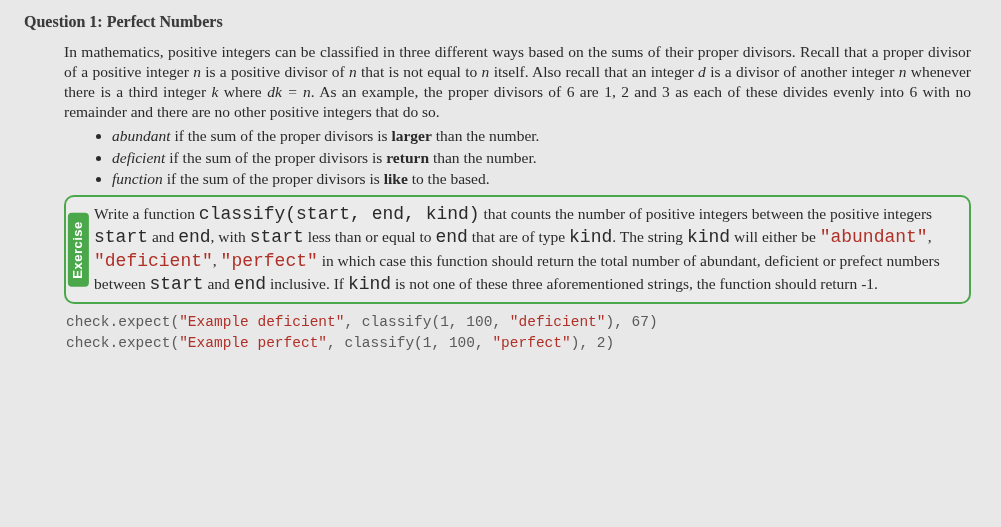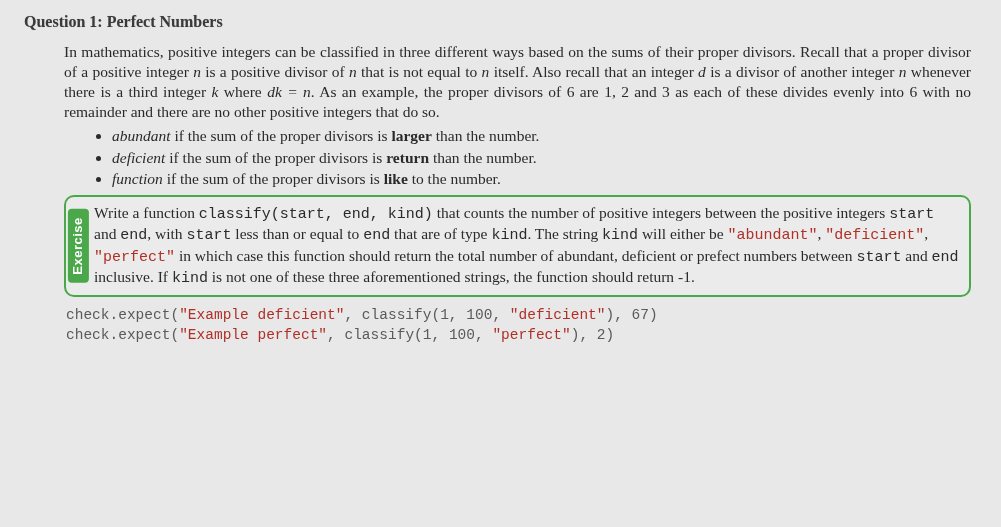--- a/index.html
+++ b/index.html
@@ -42,21 +42,21 @@
     padding: 0;
     list-style: disc;
   }
   ul.defs li {
     margin-bottom: 1px;
   }
   .italic { font-style: italic; }
   .bold { font-weight: bold; }
   .mono {
     font-family: 'Courier New', Courier, monospace;
-    font-size: 15px;
+    font-size: 18px;
   }
   .red {
     color: #b03028;
   }
   .exercise-wrap {
     position: relative;
     border: 2px solid #4aa84a;
     border-radius: 10px;
     padding: 6px 10px 6px 28px;
     margin: 6px 0 8px 0;
@@ -100,21 +100,21 @@
 
 
     <ul class="defs">
       <li>
         <span class="italic">abundant</span><span> if the sum of the proper divisors is </span><span class="bold">larger</span><span> than the number.</span>
       </li>
       <li>
         <span class="italic">deficient</span><span> if the sum of the proper divisors is </span><span class="bold">return</span><span> than the number.</span>
       </li>
       <li>
-        <span class="italic">function</span><span> if the sum of the proper divisors is </span><span class="bold">like</span><span> to the number.</span>
+        <span class="italic">function</span><span> if the sum of the proper divisors is </span><span class="bold">like</span><span> to the based.</span>
       </li>
     </ul>
 
 
     <div class="exercise-wrap">
       <div class="exercise-tab">Exercise</div>
       <div>
         <span>Write a function </span><span class="mono">classify(start, end, kind)</span><span> that counts the number of positive integers between the positive integers </span><span class="mono">start</span><span> and </span><span class="mono">end</span><span>, with </span><span class="mono">start</span><span> less than or equal to </span><span class="mono">end</span><span> that are of type </span><span class="mono">kind</span><span>. The string </span><span class="mono">kind</span><span> will either be </span><span class="mono red">"abundant"</span><span>, </span><span class="mono red">"deficient"</span><span>, </span><span class="mono red">"perfect"</span><span> in which case this function should return the total number of abundant, deficient or prefect numbers between </span><span class="mono">start</span><span> and </span><span class="mono">end</span><span> inclusive. If </span><span class="mono">kind</span><span> is not one of these three aforementioned strings, the function should return -1.</span>
       </div>
     </div>

